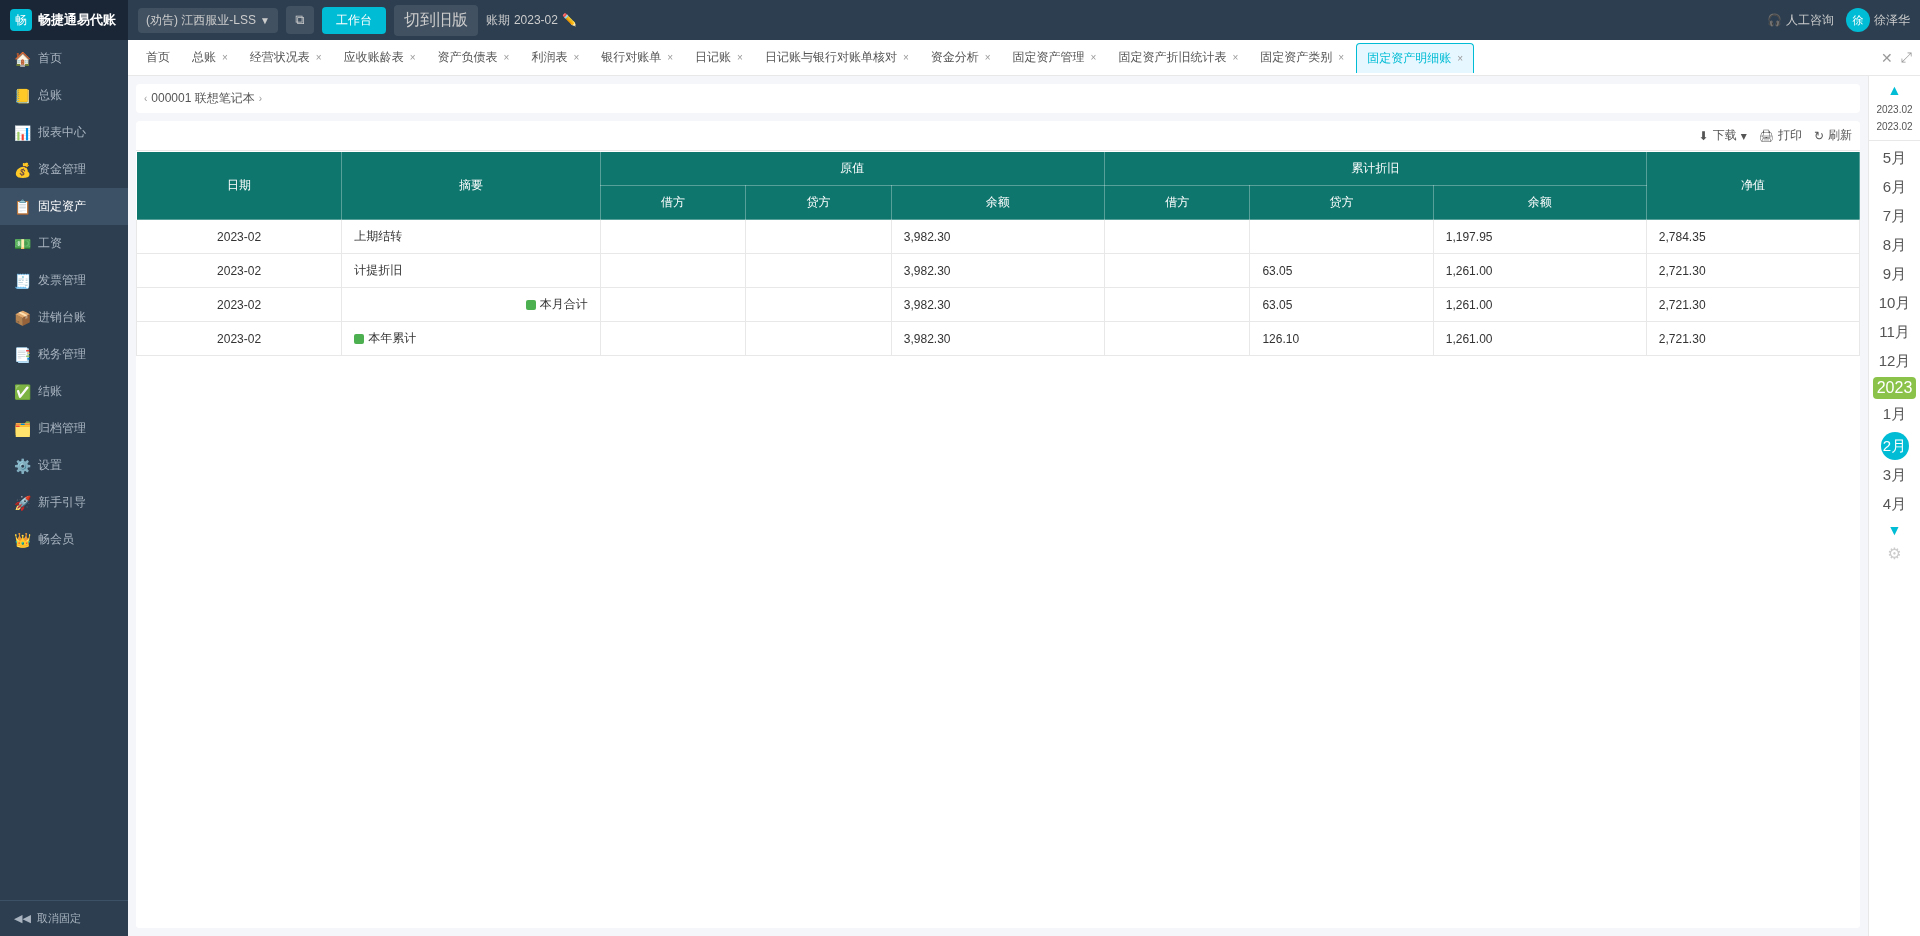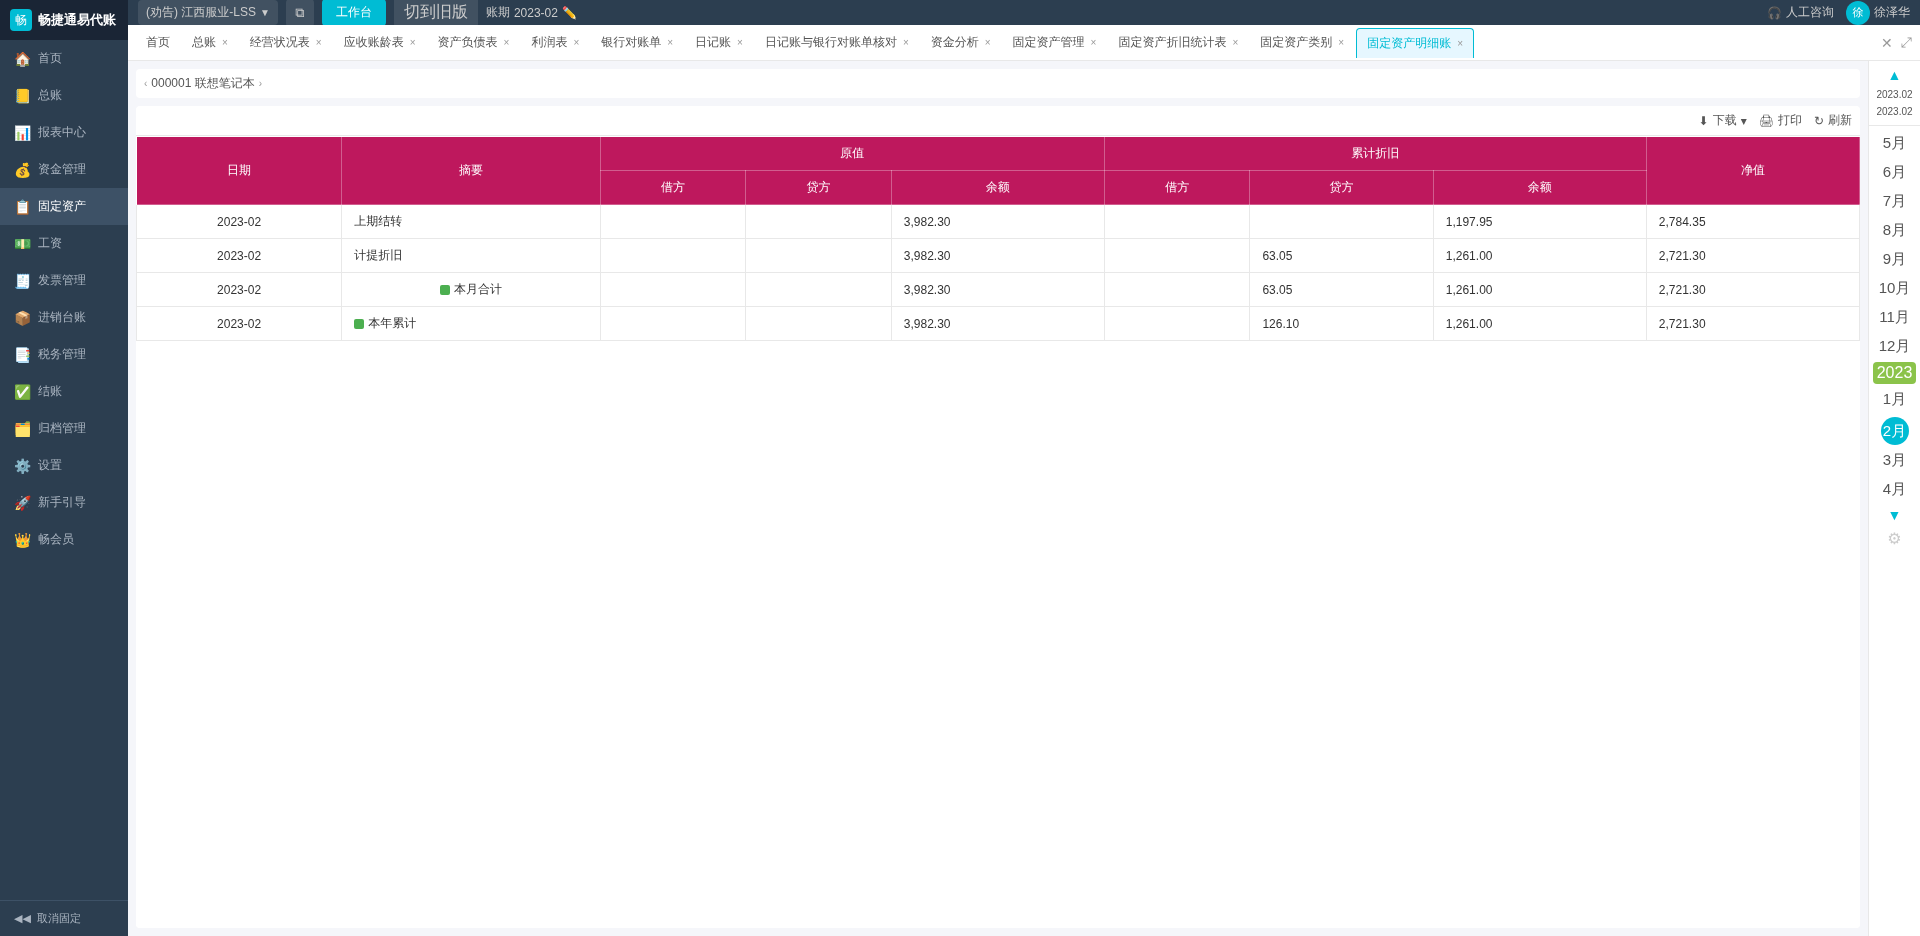--- a/index.html
+++ b/index.html
@@ -49,21 +49,21 @@
       cursor: pointer;
       display: flex; align-items: center; gap: 6px;
       border-top: 1px solid #3d5166;
     }
 
     
     .main { flex: 1; display: flex; flex-direction: column; overflow: hidden; }
 
     
     .topbar {
-      height: 25px;
+      height: 40px;
       background: #2c3e50;
       display: flex; align-items: center;
       padding: 0 10px;
       gap: 8px;
       flex-shrink: 0;
     }
     .topbar-company {
       display: flex; align-items: center; gap: 4px;
       color: #ccc; font-size: 12px;
       background: rgba(255,255,255,0.1);
@@ -158,21 +158,21 @@
       flex: 1;
       overflow: auto;
       background: white;
     }
     table {
       width: 100%;
       border-collapse: collapse;
       min-width: 900px;
     }
     table th {
-      background: #be185d;
+      background: #0f766e;
       color: white;
       padding: 8px 12px;
       font-size: 12px;
       font-weight: normal;
       border: 1px solid rgba(255,255,255,0.3);
     }
     table td {
       padding: 8px 12px;
       text-align: center;
       font-size: 12px;
@@ -448,21 +448,21 @@
     <td class="num-right"></td>
     <td class="num-right"></td>
     <td class="num-right">3,982.30</td>
     <td class="num-right"></td>
     <td class="num-right">63.05</td>
     <td class="num-right">1,261.00</td>
     <td class="num-right">2,721.30</td>
   </tr>
                 <tr>
     <td>2023-02</td>
-    <td style="text-align:center;"><div class="row-tag">
+    <td style="text-align:right;"><div class="row-tag">
                       <span class="tag-dot"></span>
                       <span>本月合计</span>
                     </div></td>
     <td class="num-right"></td>
     <td class="num-right"></td>
     <td class="num-right">3,982.30</td>
     <td class="num-right"></td>
     <td class="num-right">63.05</td>
     <td class="num-right">1,261.00</td>
     <td class="num-right">2,721.30</td>

